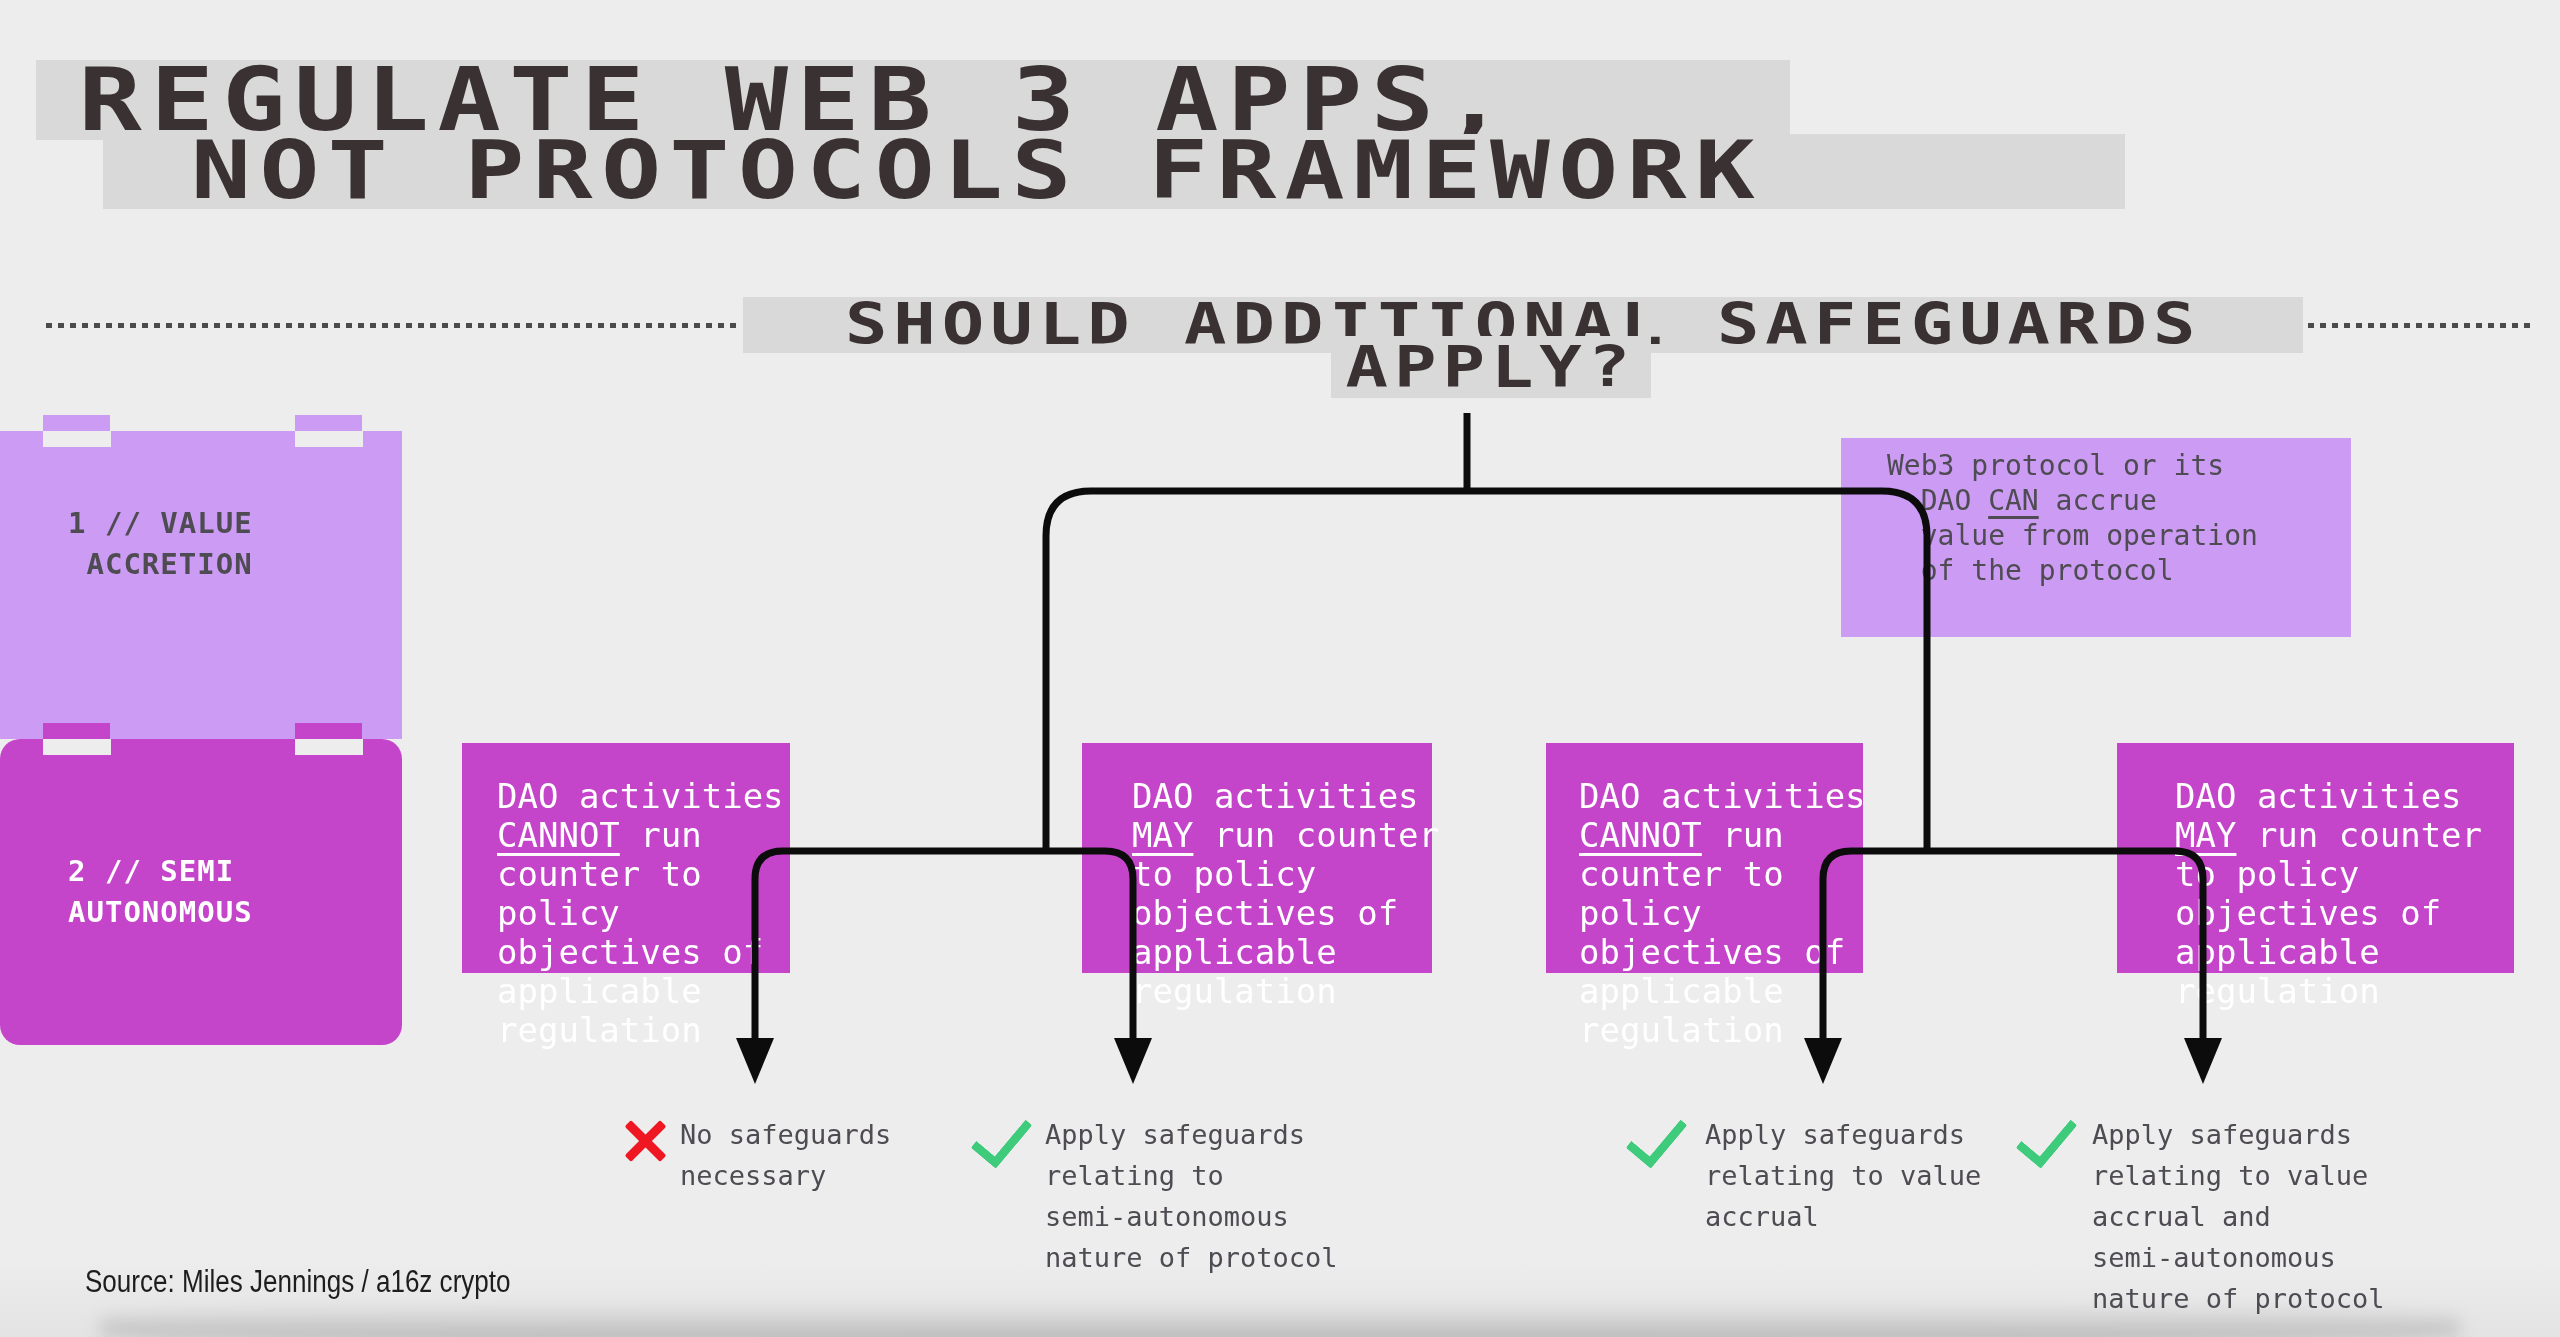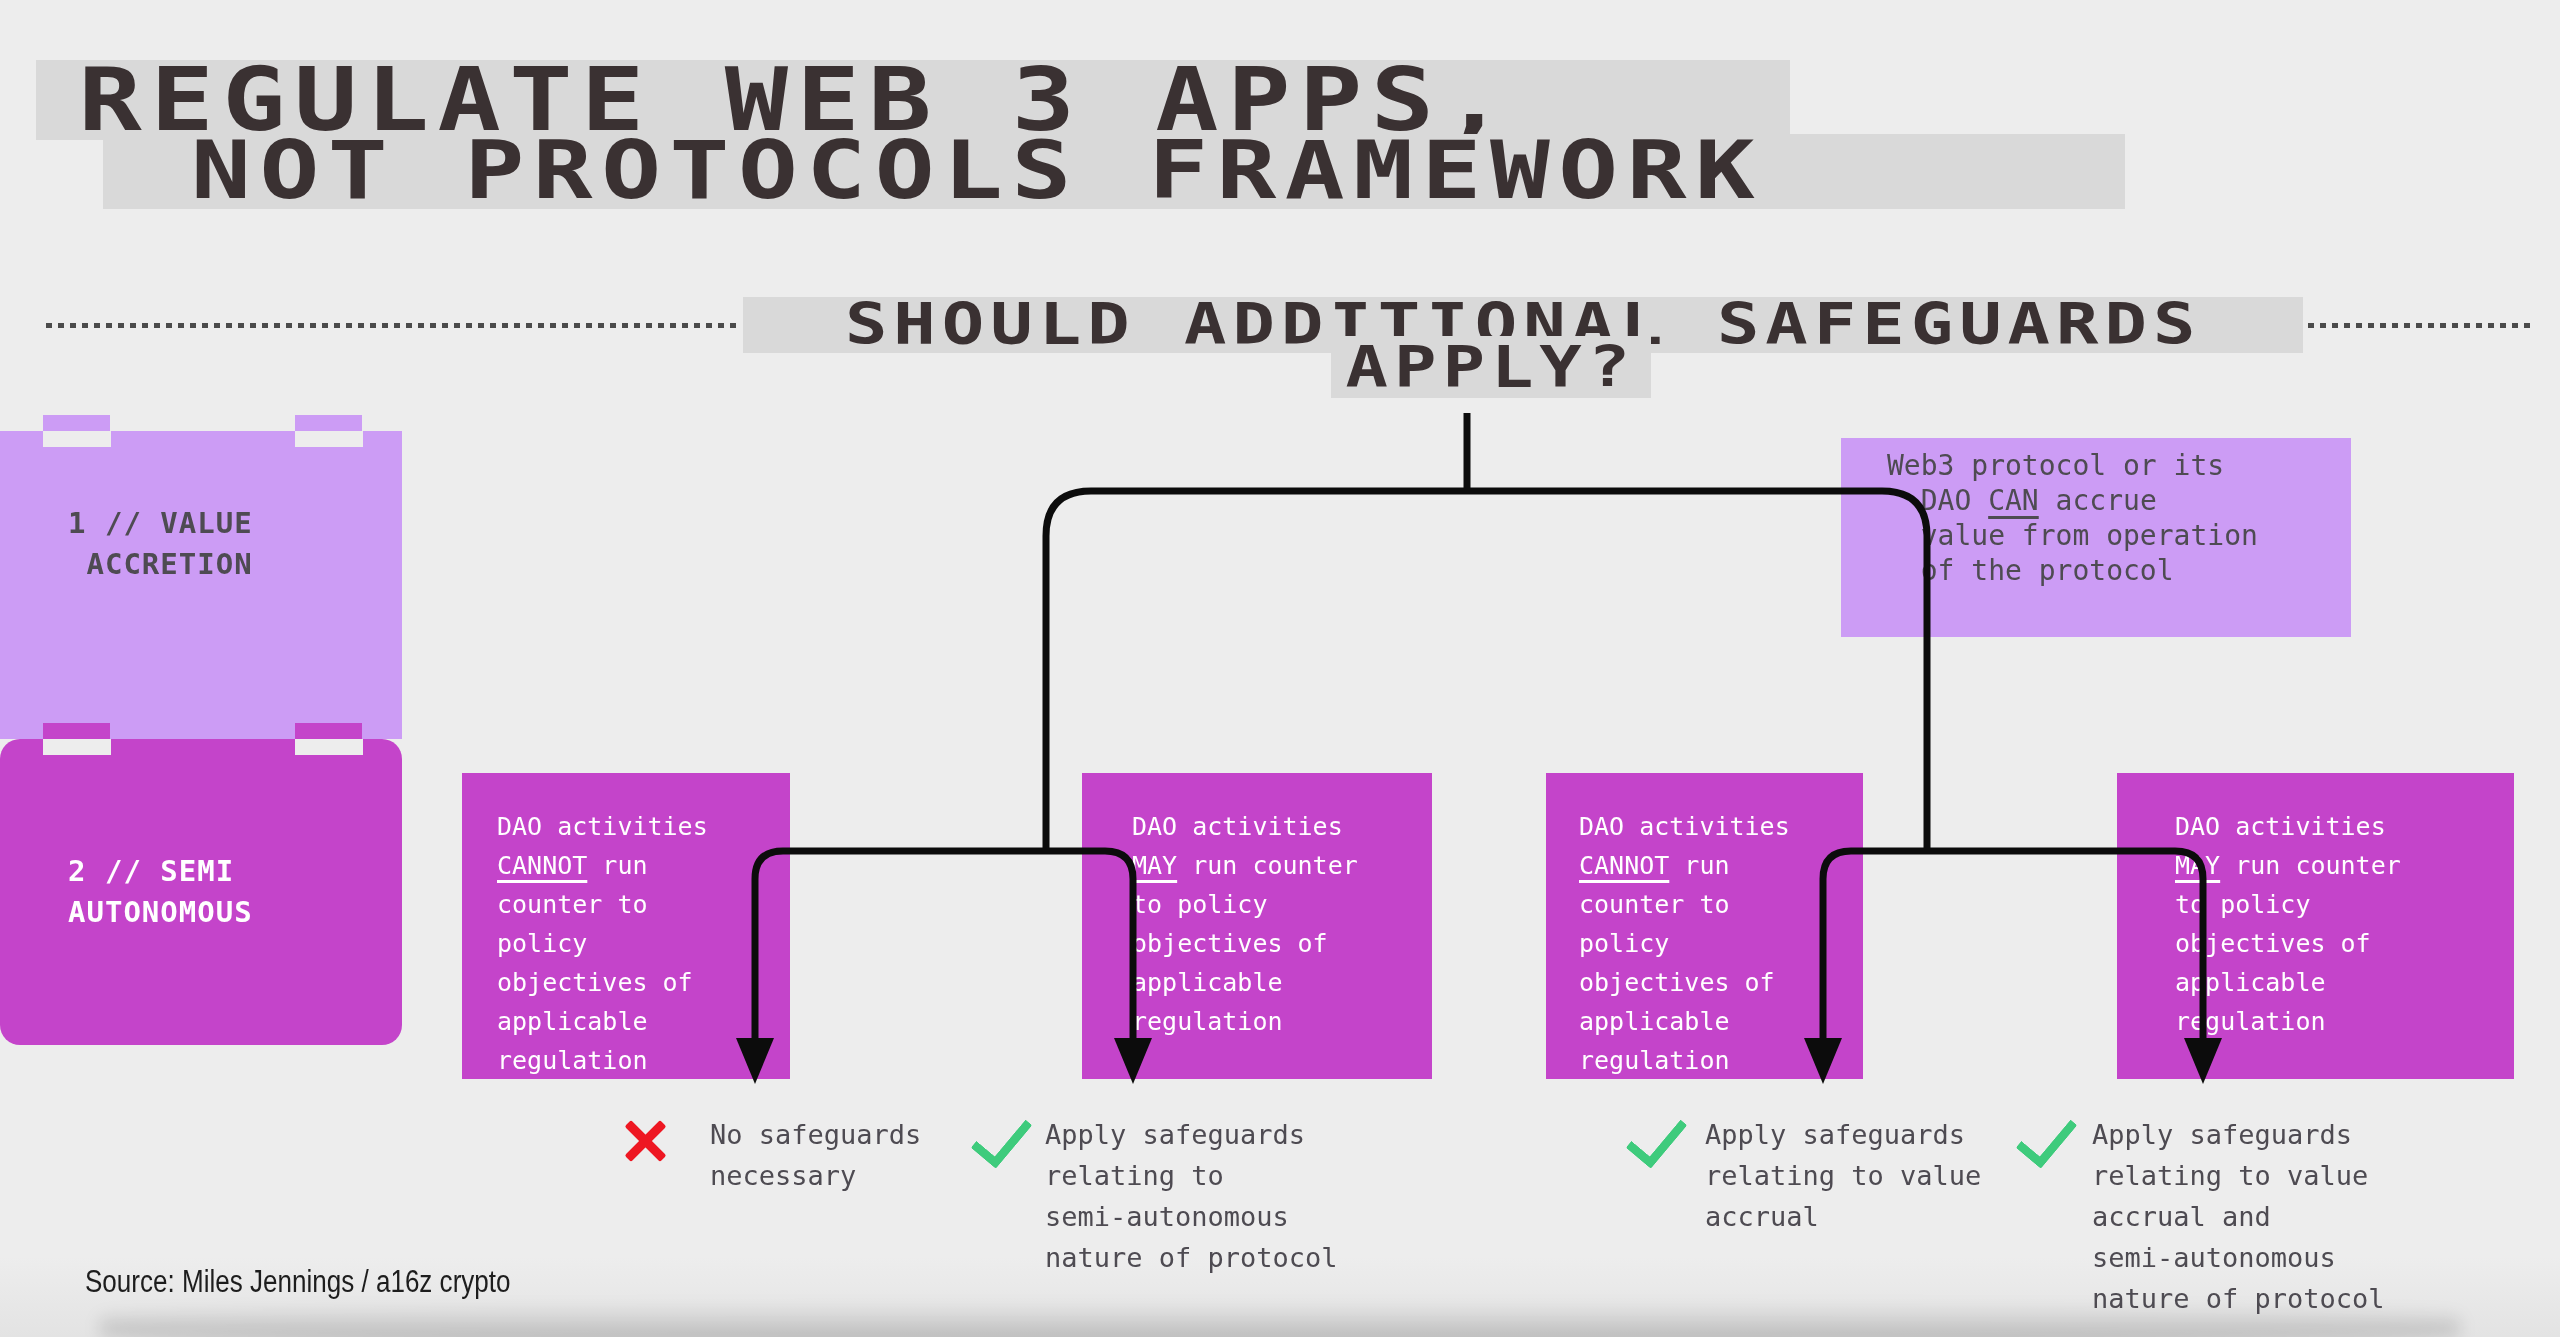--- a/index.html
+++ b/index.html
@@ -28,21 +28,21 @@
   .purple{background:#cc9cf5;}
   .magenta{background:#c444ca;}
   .sbox{left:0;width:402px;z-index:1;}
   .sb-label{font-weight:bold;font-size:29px;line-height:41px;white-space:pre;letter-spacing:1px;}
   .dark-txt{color:#4e4b52;}
   .white-txt{color:#ffffff;}
   .tab{width:67px;height:17px;z-index:2;}
   .notch{width:68px;height:16px;background:#ededed;z-index:2;}
   
   .cbox{z-index:1;font-size:28px;line-height:35px;white-space:pre;color:#4e4b52;}
-  .nbox{top:773px;height:306px;z-index:1;font-size:25px;line-height:39px;white-space:pre;color:#ffffff;}
+  .nbox{top:743px;height:230px;z-index:1;font-size:34px;line-height:39px;white-space:pre;color:#ffffff;}
   .kw{text-decoration:underline;text-decoration-thickness:3px;text-underline-offset:6px;}
   
   #tree{left:0;top:0;z-index:5;pointer-events:none;}
   
   .out-txt{font-size:27px;line-height:41px;white-space:pre;color:#4e4b52;z-index:3;}
   .check-icon{width:24px;height:48px;border-right:9px solid #3ecb7c;border-bottom:9px solid #3ecb7c;transform:rotate(40deg);border-radius:3px;z-index:3;}
   .x-icon{width:46px;height:46px;z-index:3;}
   .x-icon:before,.x-icon:after{content:"";position:absolute;left:19px;top:-2px;width:9px;height:50px;background:#ee1722;border-radius:2px;}
   .x-icon:before{transform:rotate(45deg);}
   .x-icon:after{transform:rotate(-45deg);}
@@ -122,21 +122,21 @@
     </g>
     <g fill="#0c0c0c" stroke="none">
       <polygon points="736,1038 774,1038 755,1084"></polygon>
       <polygon points="1114,1038 1152,1038 1133,1084"></polygon>
       <polygon points="1804,1038 1842,1038 1823,1084"></polygon>
       <polygon points="2184,1038 2222,1038 2203,1084"></polygon>
     </g>
   </svg>
 
   <div class="abs x-icon" style="left:622px;top:1118px;"></div>
-  <div class="abs out-txt" style="left:710px;top:1114px;">No safeguards
+  <div class="abs out-txt" style="left:680px;top:1114px;">No safeguards
 necessary</div>
 
   <div class="abs check-icon" style="left:985px;top:1108px;"></div>
   <div class="abs out-txt" style="left:1045px;top:1114px;">Apply safeguards
 relating to
 semi-autonomous
 nature of protocol</div>
 
   <div class="abs check-icon" style="left:1640px;top:1108px;"></div>
   <div class="abs out-txt" style="left:1705px;top:1114px;">Apply safeguards

